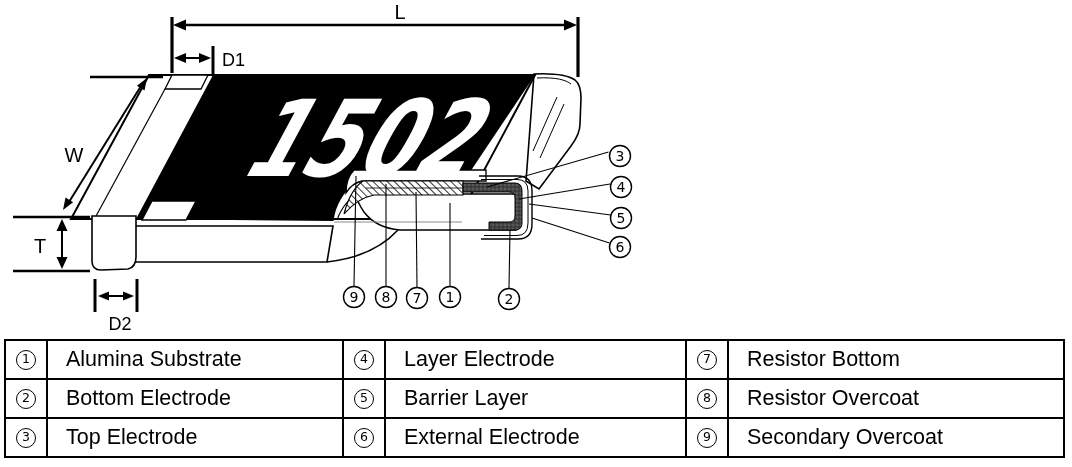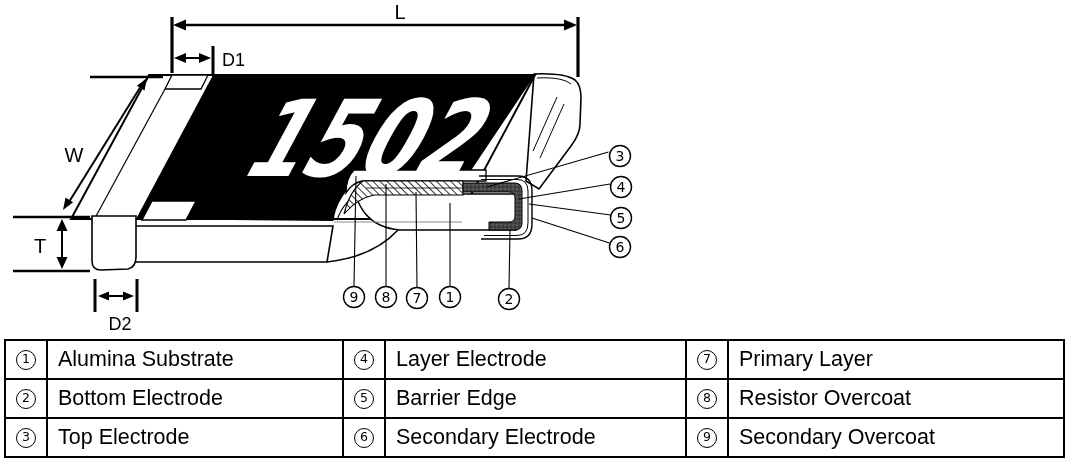--- a/index.html
+++ b/index.html
@@ -11,21 +11,21 @@
   svg text{font-family:"Liberation Sans",sans-serif;fill:#000;}
   svg text.marking{font-family:"DejaVu Sans",sans-serif;font-weight:bold;fill:#fff;}
   svg text.dim{font-size:20px;}
   svg text.dim-sm{font-size:18px;}
   svg text.callout-num{font-size:14px;font-family:"DejaVu Sans",sans-serif;}
   .legend{
     position:absolute;left:4px;top:339px;width:1061px;height:119px;
     border-collapse:collapse;table-layout:fixed;
   }
   .legend td{border:2px solid #000;padding:0;vertical-align:middle;}
-  .legend td.lc{padding-left:10px;font-size:21.5px;white-space:nowrap;overflow:hidden;}
+  .legend td.lc{padding-left:18px;font-size:21.5px;white-space:nowrap;overflow:hidden;}
   .legend td.nc{text-align:center;}
   .circ{
     display:inline-flex;width:20px;height:20px;box-sizing:border-box;
     border:1.4px solid #000;border-radius:50%;
     align-items:center;justify-content:center;
     font-size:12.5px;line-height:1;font-family:"DejaVu Sans",sans-serif;
   }
 </style>
 </head>
 <body>
@@ -192,34 +192,34 @@
       <col style="width:42px">
         <col>
     </colgroup>
     <tbody>
         <tr>
       <td class="nc"><span class="circ">1</span></td>
       <td class="lc">Alumina Substrate</td>
       <td class="nc"><span class="circ">4</span></td>
       <td class="lc">Layer Electrode</td>
       <td class="nc"><span class="circ">7</span></td>
-      <td class="lc">Primary Layer</td>
+      <td class="lc">Resistor Bottom</td>
     </tr>
     <tr>
       <td class="nc"><span class="circ">2</span></td>
       <td class="lc">Bottom Electrode</td>
       <td class="nc"><span class="circ">5</span></td>
-      <td class="lc">Barrier Edge</td>
+      <td class="lc">Barrier Layer</td>
       <td class="nc"><span class="circ">8</span></td>
       <td class="lc">Resistor Overcoat</td>
     </tr>
     <tr>
       <td class="nc"><span class="circ">3</span></td>
       <td class="lc">Top Electrode</td>
       <td class="nc"><span class="circ">6</span></td>
-      <td class="lc">Secondary Electrode</td>
+      <td class="lc">External Electrode</td>
       <td class="nc"><span class="circ">9</span></td>
       <td class="lc">Secondary Overcoat</td>
     </tr>
   </tbody>
     </table>
 
 </div>
 
 </body></html>

